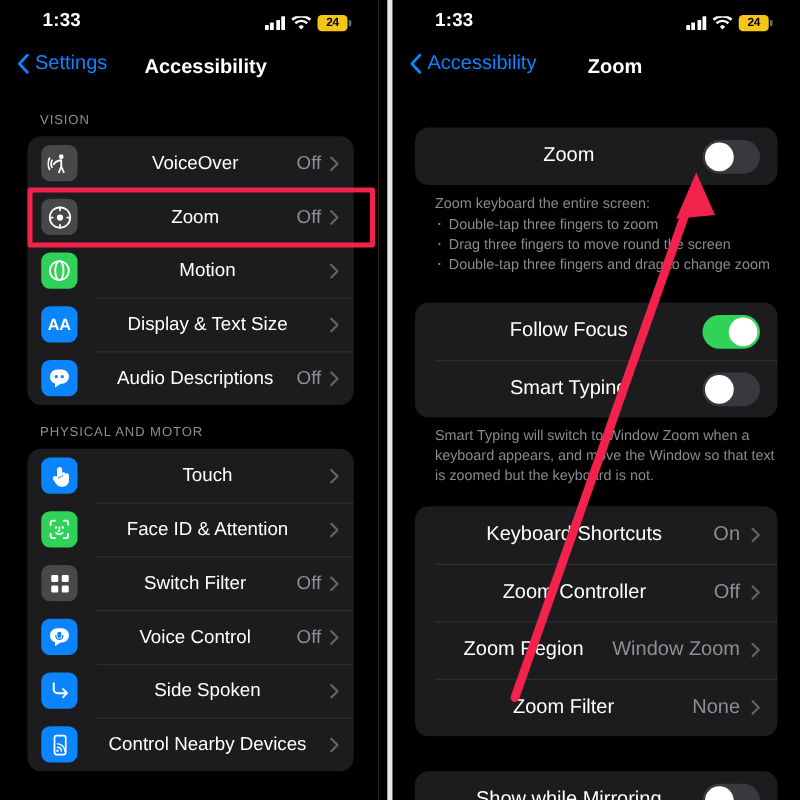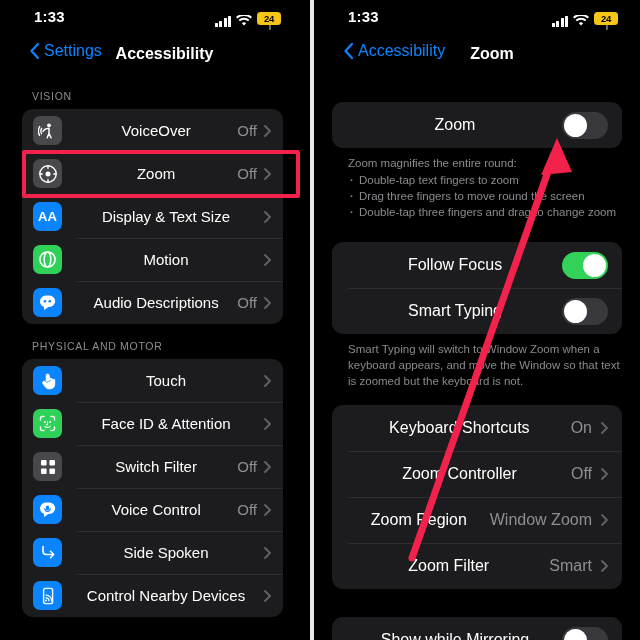--- a/index.html
+++ b/index.html
@@ -46,21 +46,21 @@
   }
   .bars { display: flex; align-items: flex-end; gap: 1.5px; height: 11px; }
   .bars i { width: 3px; background: #fff; border-radius: .5px; display:block; }
   .bars i:nth-child(1){ height: 4px; }
   .bars i:nth-child(2){ height: 6px; }
   .bars i:nth-child(3){ height: 8.5px; }
   .bars i:nth-child(4){ height: 11px; }
   .wifi { width: 16px; height: 12px; position: relative; }
   .wifi svg { display:block; }
   .battery {
-    display:flex; align-items:center;flex-direction:column;
+    display:flex; align-items:center;
   }
   .batt-body {
     width: 24px; height: 13px; border-radius: 3.5px;
     background: #f5c518; color: #000;
     font-size: 9.5px; font-weight: bold;
     display:flex; align-items:center; justify-content:center;
     letter-spacing: -.2px;
   }
   .batt-cap {
     width: 2px; height: 5px; background: #6b6b6b;
@@ -68,21 +68,21 @@
   }
 
   
   .navbar {
     position: relative; height: 40px;
     display: flex; align-items: center;
   }
   .back {
     display: flex; align-items: center; gap: 5px;
     color: #0a84ff; font-size: 16px;
-    position: absolute; left: 30px; top: 8px;
+    position: absolute; left: 14px; top: 8px;
     cursor: pointer;
   }
   .chev-back {
     display:block; width: 9px; height: 16px;
   }
   .nav-title {
     width: 100%; text-align: center;
     color: #fff; font-size: 16px; font-weight: bold;
   }
   .panel-right .nav-title { padding-left: 30px; }
@@ -232,36 +232,36 @@
             </svg>
         </span>
         <span class="row-label">Zoom</span>
         <span class="row-value">Off</span>
         <svg class="chev" viewBox="0 0 7 12">
             <path d="M1 1l5 5-5 5" stroke="#636366" stroke-width="1.8" fill="none" stroke-linecap="round" stroke-linejoin="round"></path>
           </svg>
       </div>
 
       <div class="row">
-        <span class="ic" style="background:#0a84ff;font:bold 13px 'Liberation Sans',sans-serif;color:#fff">AA</span>
-        <span class="row-label">Display &amp; Text Size</span>
-        <span class="row-value"></span>
-        <svg class="chev" viewBox="0 0 7 12">
-            <path d="M1 1l5 5-5 5" stroke="#636366" stroke-width="1.8" fill="none" stroke-linecap="round" stroke-linejoin="round"></path>
-          </svg>
-      </div>
-
-      <div class="row">
         <span class="ic" style="background:#30d158">
           <svg width="21" height="21" viewBox="0 0 21 21">
               <circle cx="10.5" cy="10.5" r="7.6" stroke="#fff" stroke-width="1.5" fill="none"></circle>
               <ellipse cx="10.5" cy="10.5" rx="3.3" ry="7.6" stroke="#fff" stroke-width="1.5" fill="none"></ellipse>
             </svg>
         </span>
         <span class="row-label">Motion</span>
+        <span class="row-value"></span>
+        <svg class="chev" viewBox="0 0 7 12">
+            <path d="M1 1l5 5-5 5" stroke="#636366" stroke-width="1.8" fill="none" stroke-linecap="round" stroke-linejoin="round"></path>
+          </svg>
+      </div>
+
+      <div class="row">
+        <span class="ic" style="background:#0a84ff;font:bold 13px 'Liberation Sans',sans-serif;color:#fff">AA</span>
+        <span class="row-label">Display &amp; Text Size</span>
         <span class="row-value"></span>
         <svg class="chev" viewBox="0 0 7 12">
             <path d="M1 1l5 5-5 5" stroke="#636366" stroke-width="1.8" fill="none" stroke-linecap="round" stroke-linejoin="round"></path>
           </svg>
       </div>
 
 
       <div class="row">
         <span class="ic" style="background:#0a84ff">
           <svg width="21" height="21" viewBox="0 0 21 21">
@@ -416,23 +416,23 @@
     <div class="card">
       <div class="row">
         <span class="row-label">Zoom</span>
         <span class="toggle">
             <span class="knob"></span>
           </span>
       </div>
     </div>
 
     <div class="footnote">
-      <div>Zoom magnifies the entire round:</div>
+      <div>Zoom keyboard the entire screen:</div>
       <ul class="bullets">
-        <li>Double-tap text fingers to zoom</li>
+        <li>Double-tap three fingers to zoom</li>
         <li>Drag three fingers to move round the screen</li>
         <li>Double-tap three fingers and drag to change zoom</li>
       </ul>
     </div>
 
     <div style="height:22px"></div>
 
     <div class="card">
       <div class="row">
         <span class="row-label">Follow Focus</span>
@@ -469,21 +469,21 @@
       </div>
       <div class="row">
         <span class="row-label">Zoom Region</span>
         <span class="row-value">Window Zoom</span>
         <svg class="chev" viewBox="0 0 7 12">
             <path d="M1 1l5 5-5 5" stroke="#636366" stroke-width="1.8" fill="none" stroke-linecap="round" stroke-linejoin="round"></path>
           </svg>
       </div>
       <div class="row">
         <span class="row-label">Zoom Filter</span>
-        <span class="row-value">Smart</span>
+        <span class="row-value">None</span>
         <svg class="chev" viewBox="0 0 7 12">
             <path d="M1 1l5 5-5 5" stroke="#636366" stroke-width="1.8" fill="none" stroke-linecap="round" stroke-linejoin="round"></path>
           </svg>
       </div>
     </div>
 
     <div style="height:28px"></div>
 
     <div class="card">
       <div class="row">

